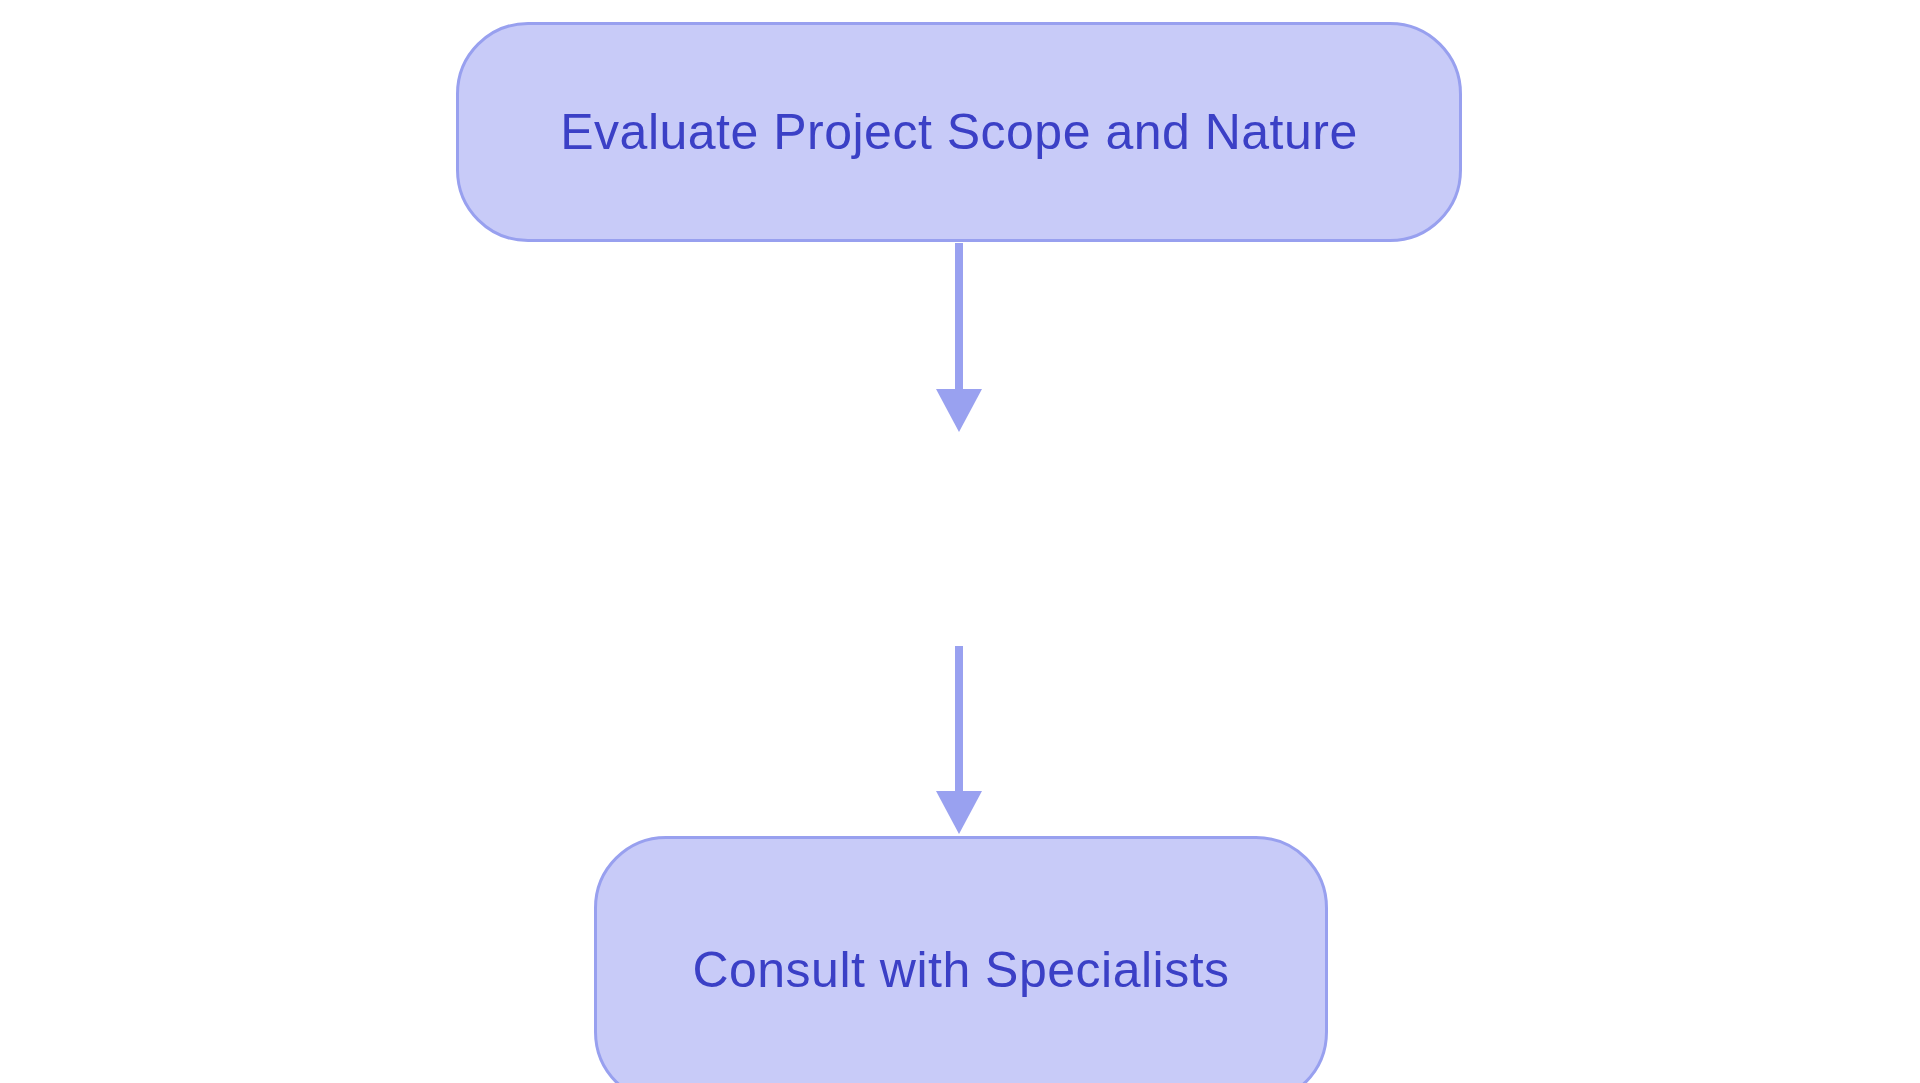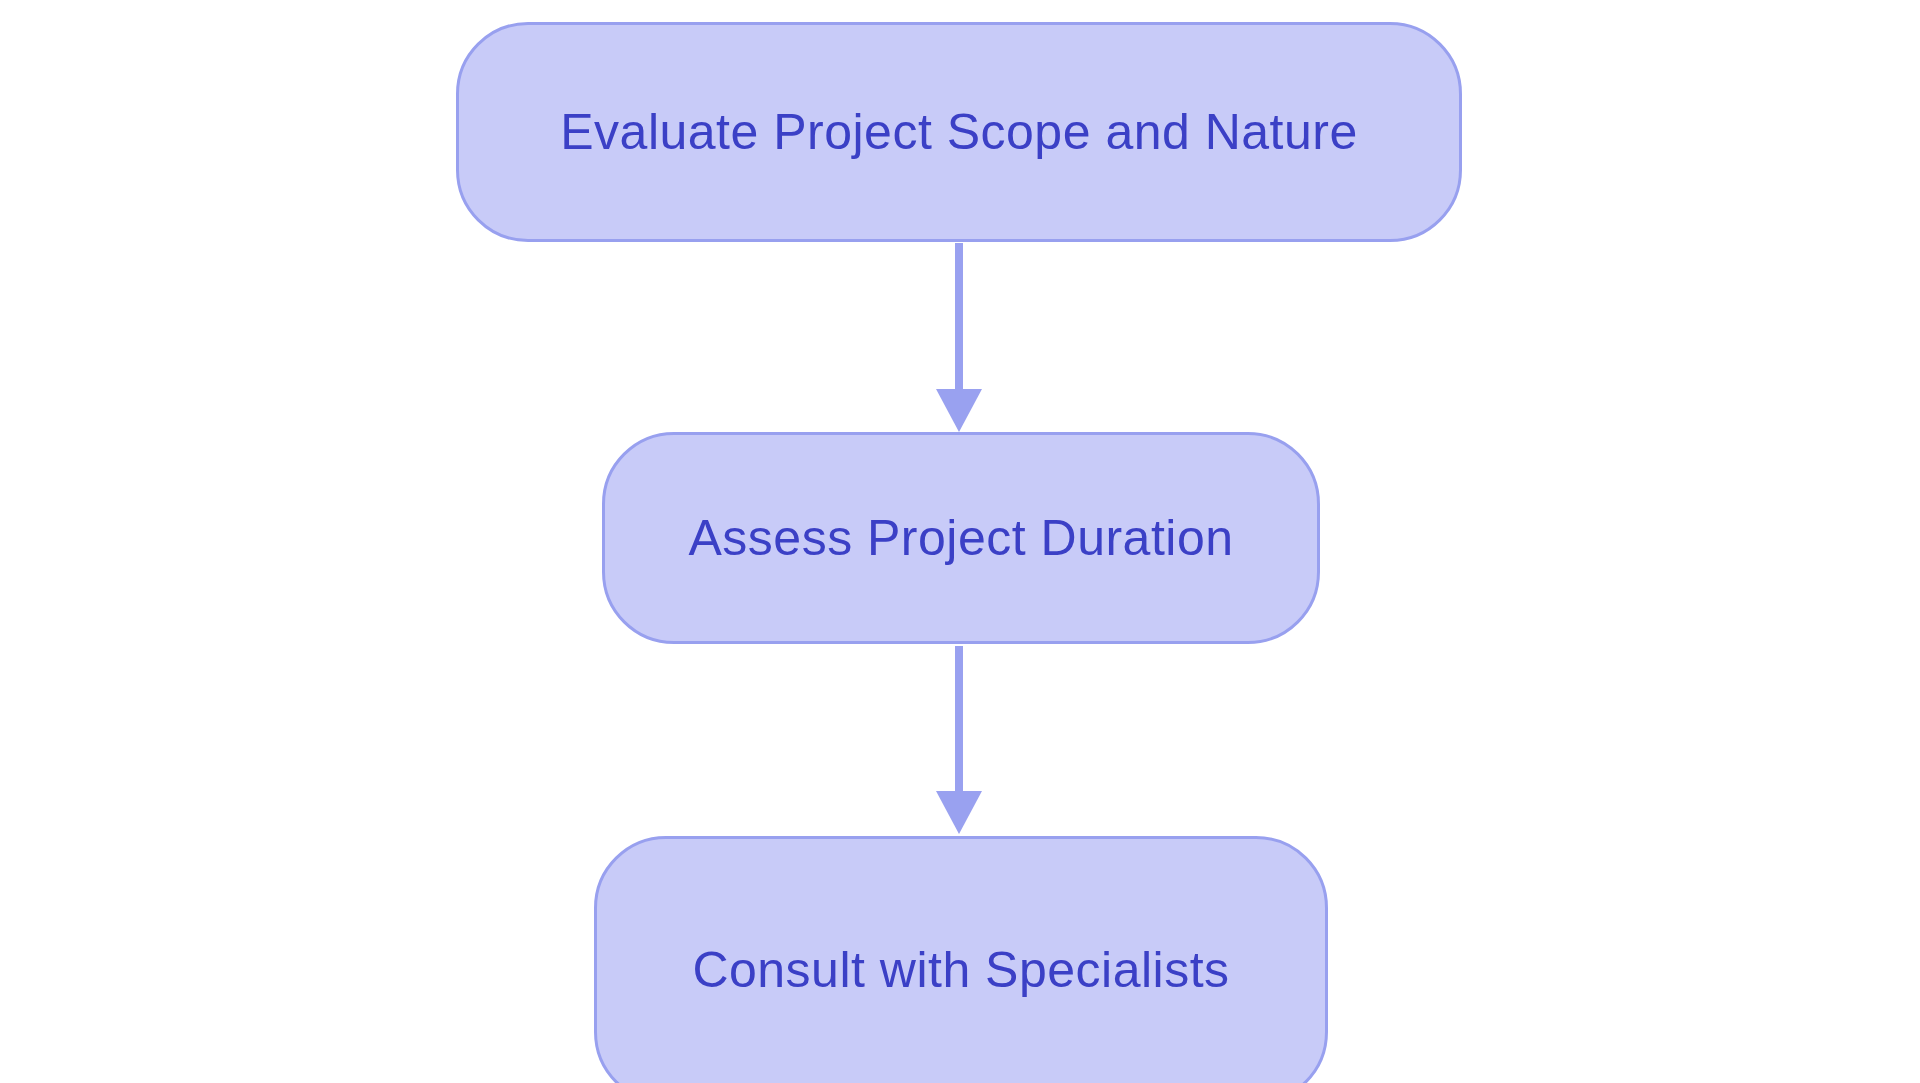--- a/index.html
+++ b/index.html
@@ -66,21 +66,18 @@
     <g>
       <line x1="959" y1="646" x2="959" y2="793"></line>
       <polygon points="936,791 982,791 959,834"></polygon>
     </g>
   </svg>
 
   <div class="node node-1">
     <span class="node-label">Evaluate Project Scope and Nature</span>
   </div>
 
-  <div class="node node-2">
-    <span class="node-label">Assess Project Duration</span>
-  </div>
 
   <div class="node node-3">
     <span class="node-label">Consult with Specialists</span>
   </div>
 
 </div>
 
 </body></html>

